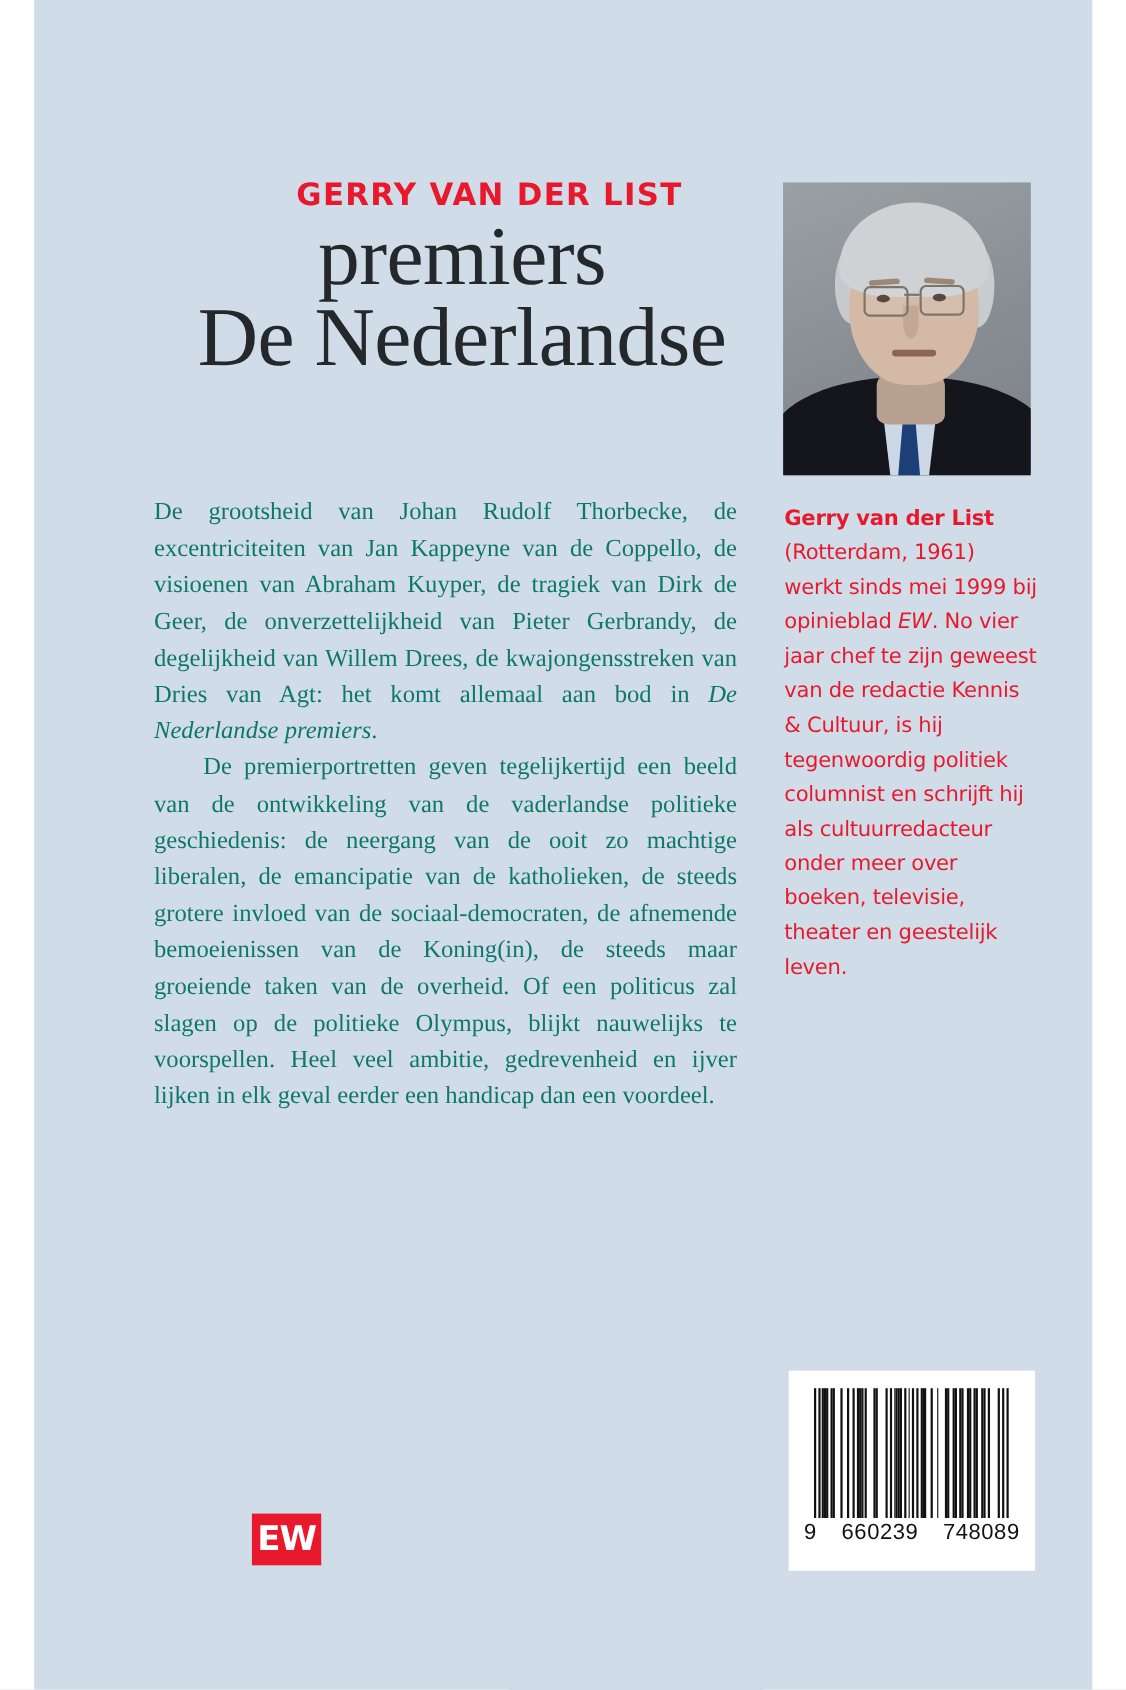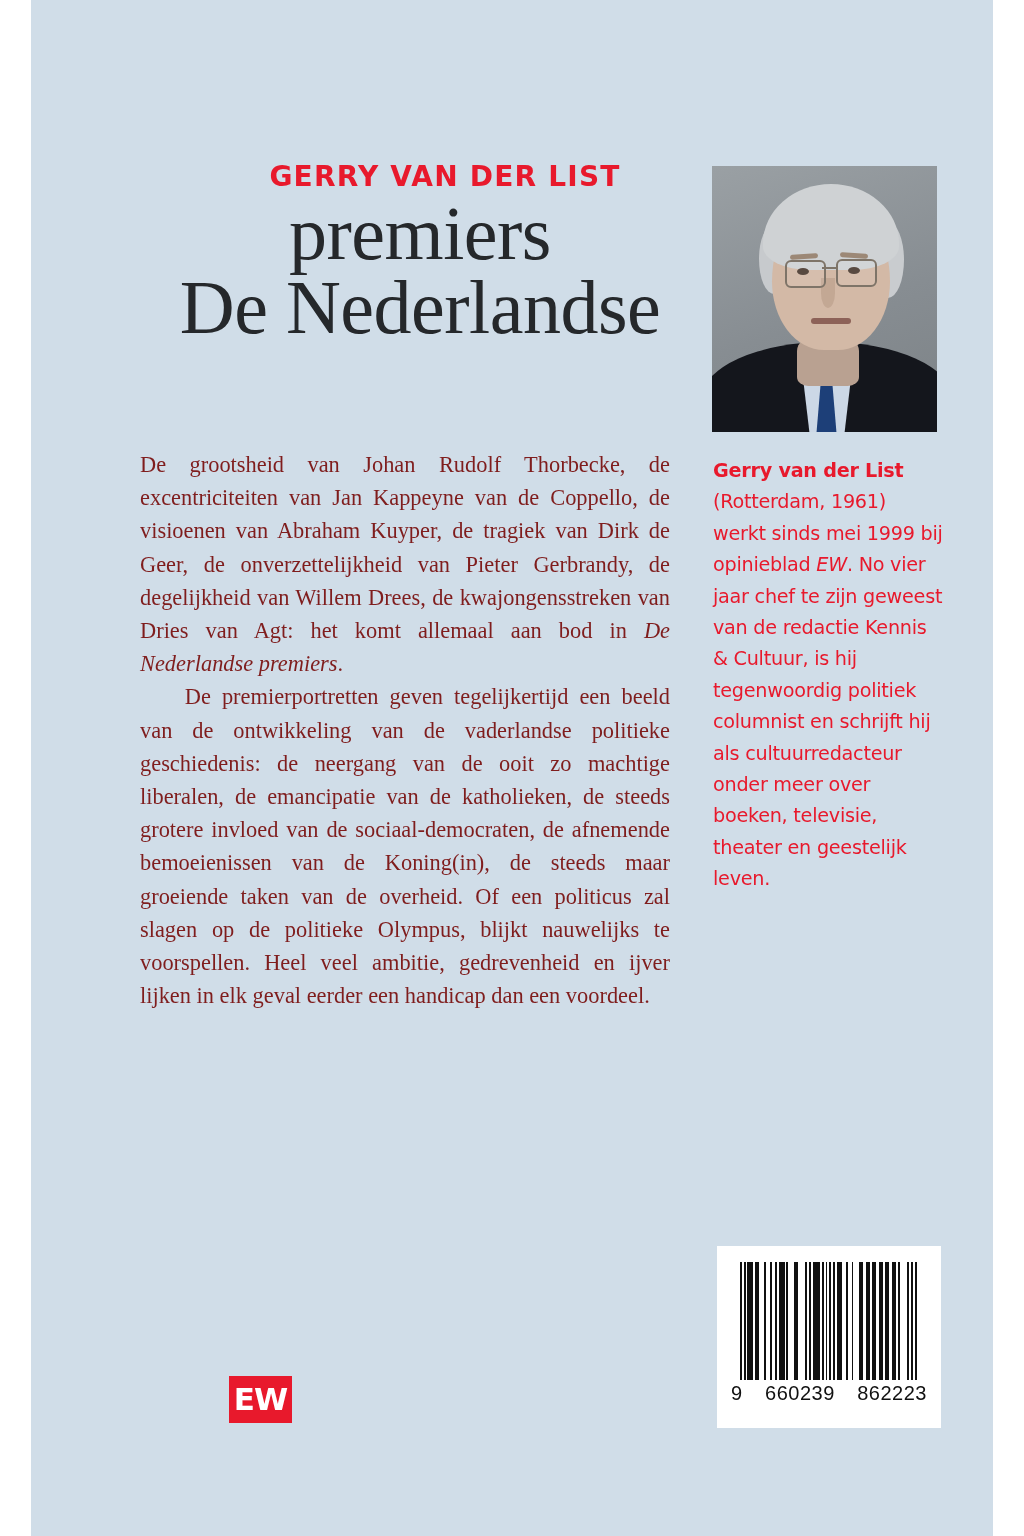--- a/index.html
+++ b/index.html
@@ -90,21 +90,21 @@
   .portrait .mouth{position:absolute;left:99px;top:152px;width:40px;height:6px;background:#8d6258;border-radius:4px;}
 
   
   .body-col{
     position:absolute;
     left:109px; top:448px;
     width:530px;
     font-family:"Liberation Serif", serif;
     font-size:22.4px;
     line-height:33.2px;
-    color:#7f1d1d;
+    color:#0f766e;
     text-align:justify;
     text-justify:inter-word;
     hyphens:manual;
   }
   .body-col p{margin:0;}
   .body-col p + p{text-indent:2.0em;}
   .body-col i{font-style:italic;}
 
   
   .bio{
@@ -307,17 +307,17 @@
         <i style="width: 1.87368px; background: transparent;"></i>
         <i style="width: 1.87368px; background: rgb(17, 17, 17);"></i>
         <i style="width: 1.87368px; background: transparent;"></i>
         <i style="width: 1.87368px; background: rgb(17, 17, 17);"></i>
         <i style="width: 1.87368px; background: transparent;"></i>
         <i style="width: 1.87368px; background: rgb(17, 17, 17);"></i>
       </div>
     <div class="bc-digits">
       <span>9</span>
       <span>660239</span>
-      <span>862223</span>
+      <span>748089</span>
     </div>
   </div>
 
 </div>
 
 </body></html>

